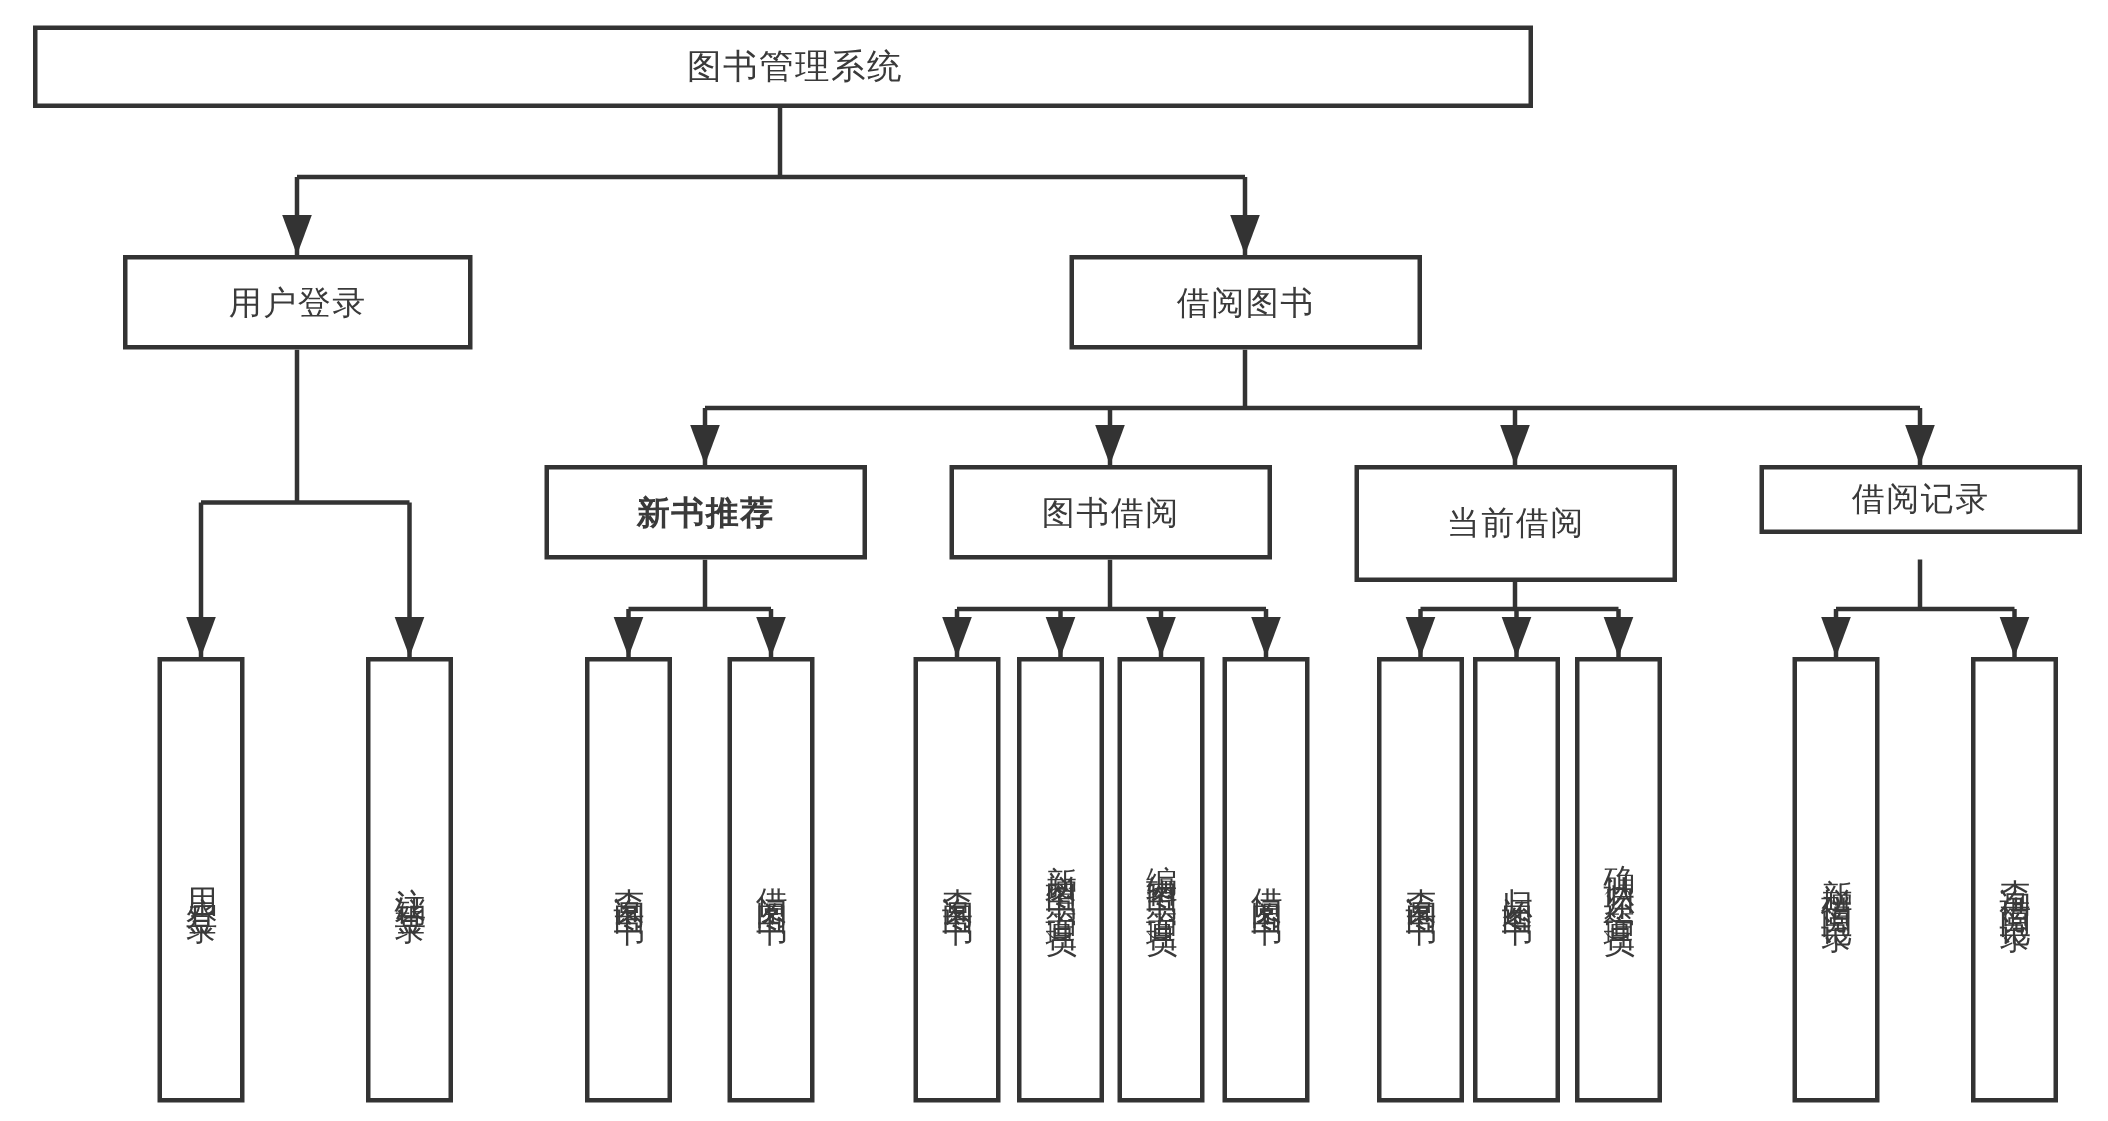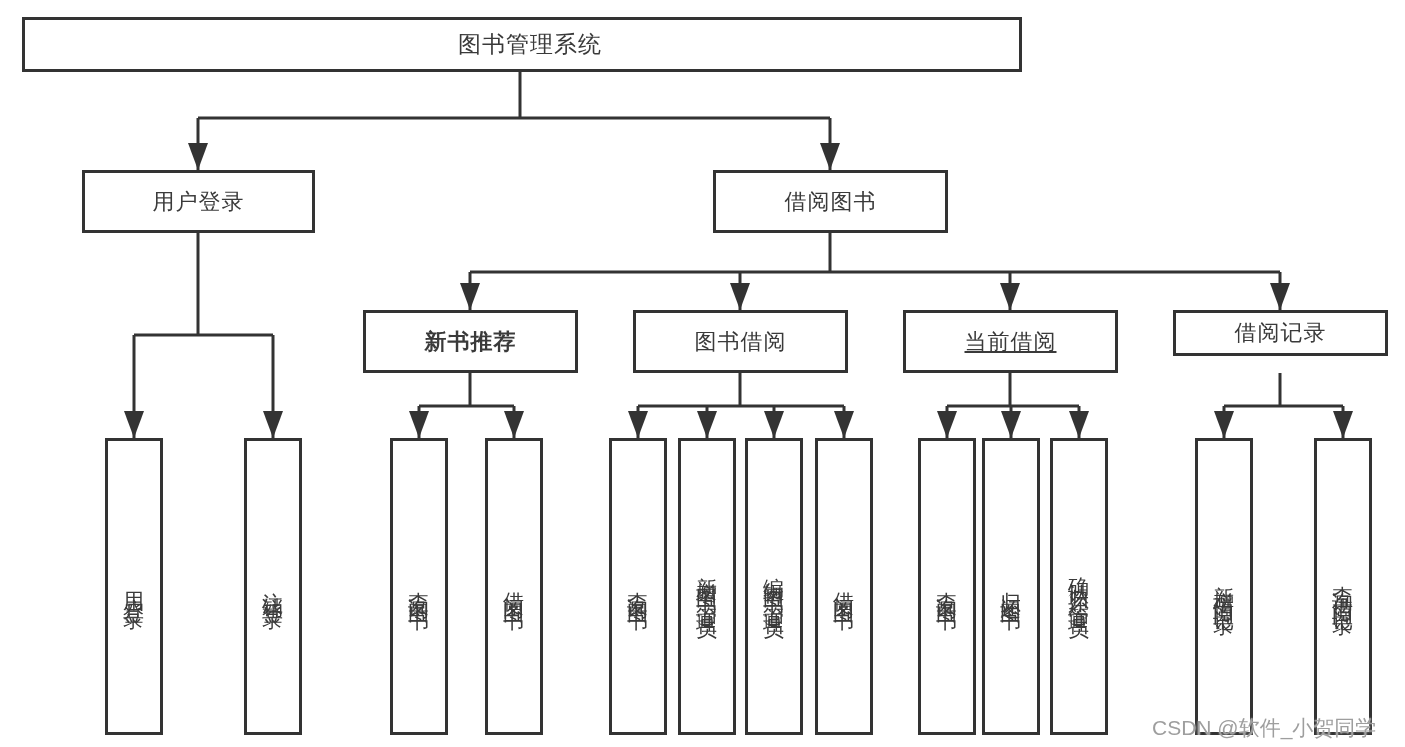--- a/index.html
+++ b/index.html
@@ -90,21 +90,21 @@
   <div class="box" style="left:713px; top:170px; width:235px; height:63px;">
     <span class="hlabel">借阅图书</span>
   </div>
 
   <div class="box" style="left:363px; top:310px; width:215px; height:63px;font-weight:bold;">
     <span class="hlabel">新书推荐</span>
   </div>
   <div class="box" style="left:633px; top:310px; width:215px; height:63px;">
     <span class="hlabel">图书借阅</span>
   </div>
-  <div class="box" style="left:903px; top:310px; width:215px; height:63px;text-decoration:underline;">
+  <div class="box" style="left:903px; top:310px; width:215px; height:78px;">
     <span class="hlabel">当前借阅</span>
   </div>
   <div class="box" style="left:1173px; top:310px; width:215px; height:46px;">
     <span class="hlabel">借阅记录</span>
   </div>
 
   <div class="box" style="left:105px; top:438px; width:58px; height:297px;">
     <span class="vlabel">用户登录</span>
   </div>
   <div class="box" style="left:244px; top:438px; width:58px; height:297px;">
@@ -141,15 +141,14 @@
     <span class="vlabel">确认归还（管理员）</span>
   </div>
 
   <div class="box" style="left:1195px; top:438px; width:58px; height:297px;">
     <span class="vlabel">新增借阅记录</span>
   </div>
   <div class="box" style="left:1314px; top:438px; width:58px; height:297px;">
     <span class="vlabel">查询借阅记录</span>
   </div>
 
-  <div class="watermark">CSDN @软件_小贺同学</div>
 
 </div>
 
 </body></html>

